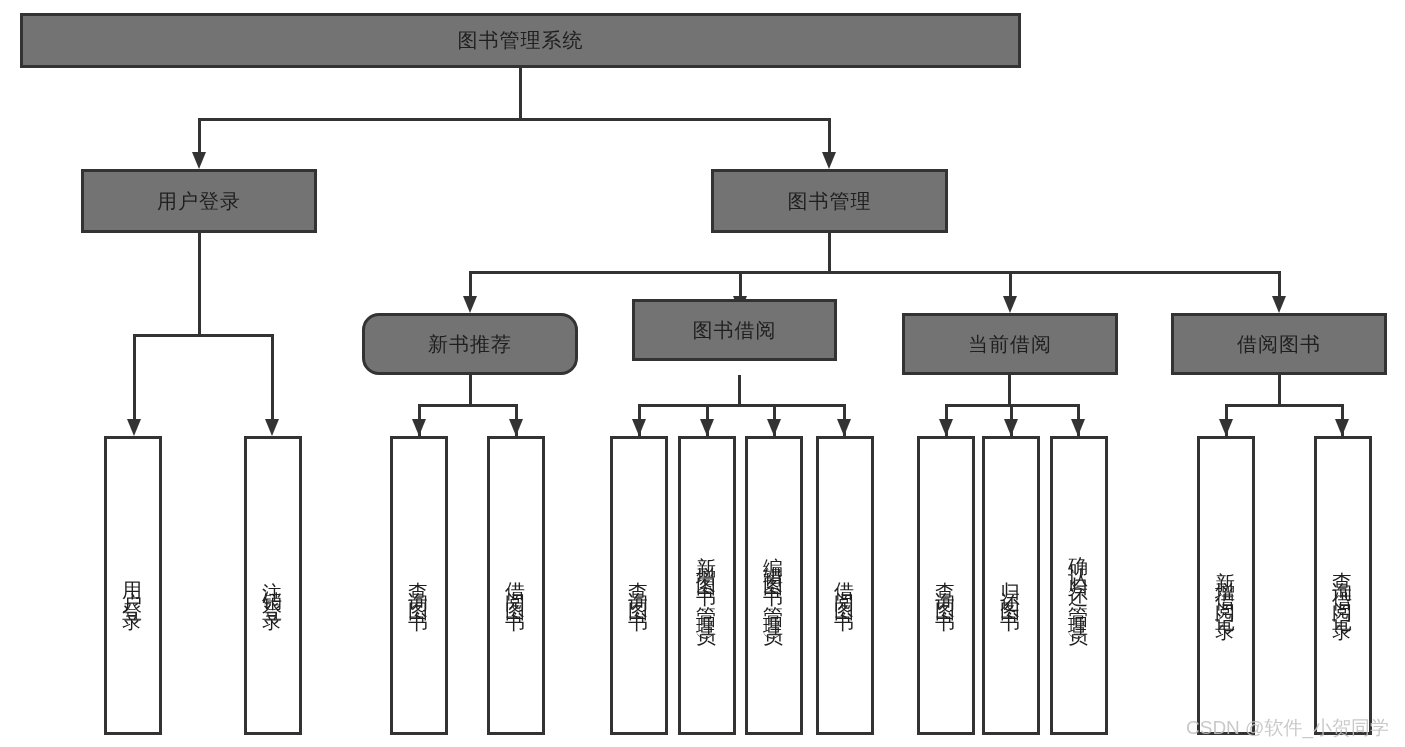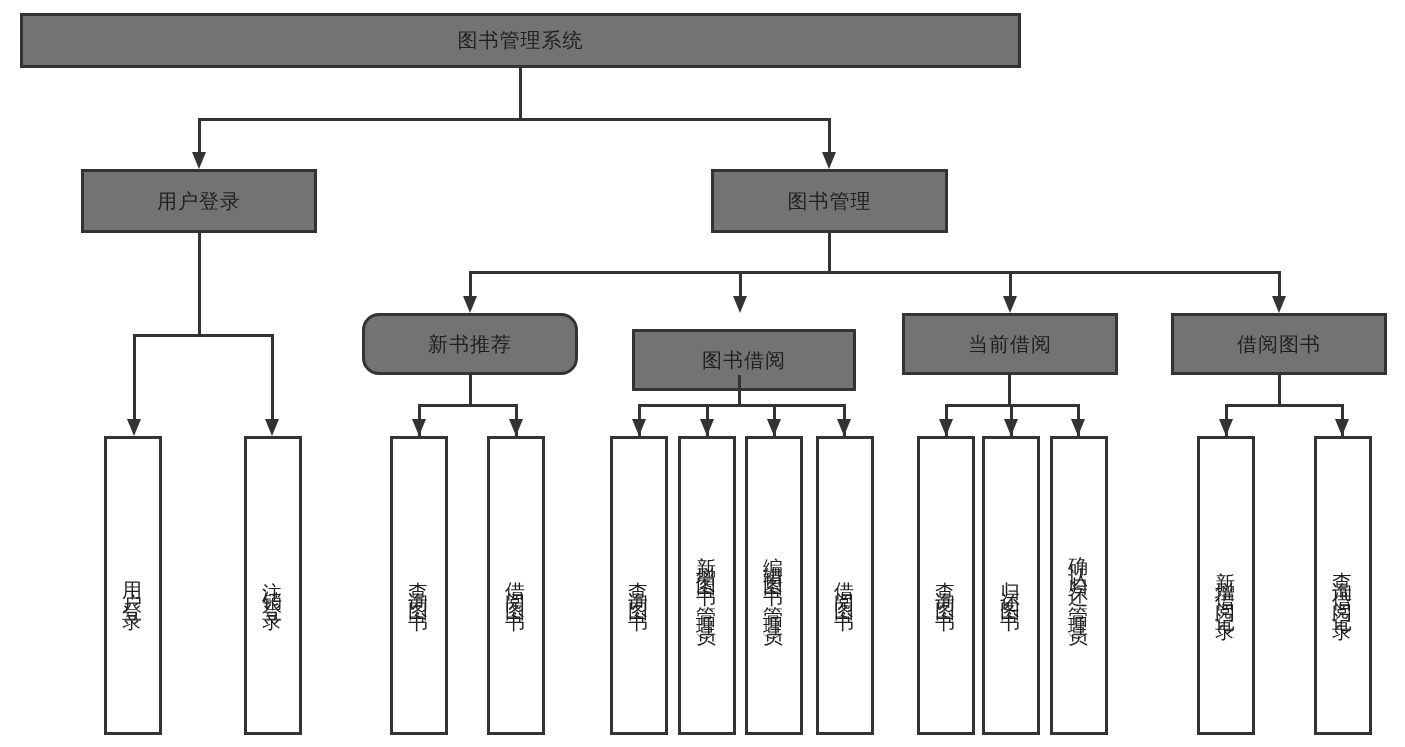--- a/index.html
+++ b/index.html
@@ -72,21 +72,21 @@
   <div class="l" style="left:469px;top:271px;width:3px;height:33px;"></div>
   <div class="tri" style="left:463px;top:296px;"></div>
   <div class="l" style="left:739px;top:271px;width:3px;height:33px;"></div>
   <div class="tri" style="left:733px;top:296px;"></div>
   <div class="l" style="left:1009px;top:271px;width:3px;height:33px;"></div>
   <div class="tri" style="left:1003px;top:296px;"></div>
   <div class="l" style="left:1278px;top:271px;width:3px;height:33px;"></div>
   <div class="tri" style="left:1272px;top:296px;"></div>
 
   <div class="hbox" style="left:362px;top:313px;width:216px;height:62px;border-radius:17px;">新书推荐</div>
-  <div class="hbox" style="left:632px;top:329px;width:224px;height:62px;">图书借阅</div>
+  <div class="hbox" style="left:632px;top:299px;width:205px;height:62px;">图书借阅</div>
   <div class="hbox" style="left:902px;top:313px;width:216px;height:62px;">当前借阅</div>
   <div class="hbox" style="left:1171px;top:313px;width:216px;height:62px;">借阅图书</div>
 
   <div class="l" style="left:469px;top:375px;width:3px;height:32px;"></div>
   <div class="l" style="left:418px;top:404px;width:100px;height:3px;"></div>
   <div class="l" style="left:418px;top:404px;width:3px;height:32px;"></div>
   <div class="tri" style="left:412px;top:419px;"></div>
   <div class="l" style="left:515px;top:404px;width:3px;height:32px;"></div>
   <div class="tri" style="left:509px;top:419px;"></div>
 
@@ -154,14 +154,15 @@
     <span>确认归还（管理员）</span>
     </div>
 
   <div class="vbox" style="left:1197px;">
     <span>新增借阅记录</span>
     </div>
   <div class="vbox" style="left:1314px;">
     <span>查询借阅记录</span>
     </div>
 
+  <div class="watermark">CSDN @软件_小贺同学</div>
 
 </div>
 
 </body></html>

